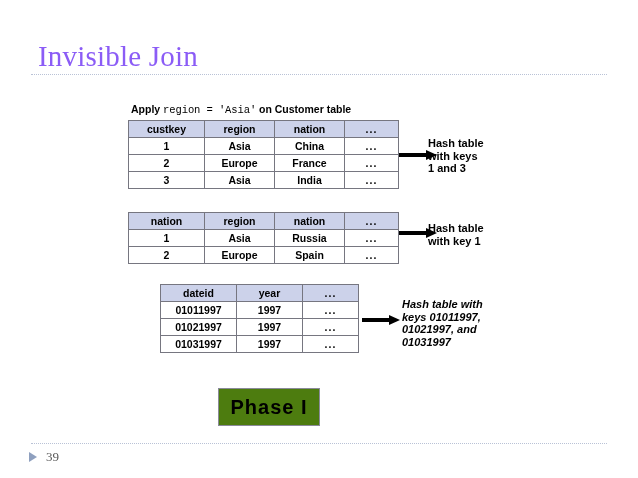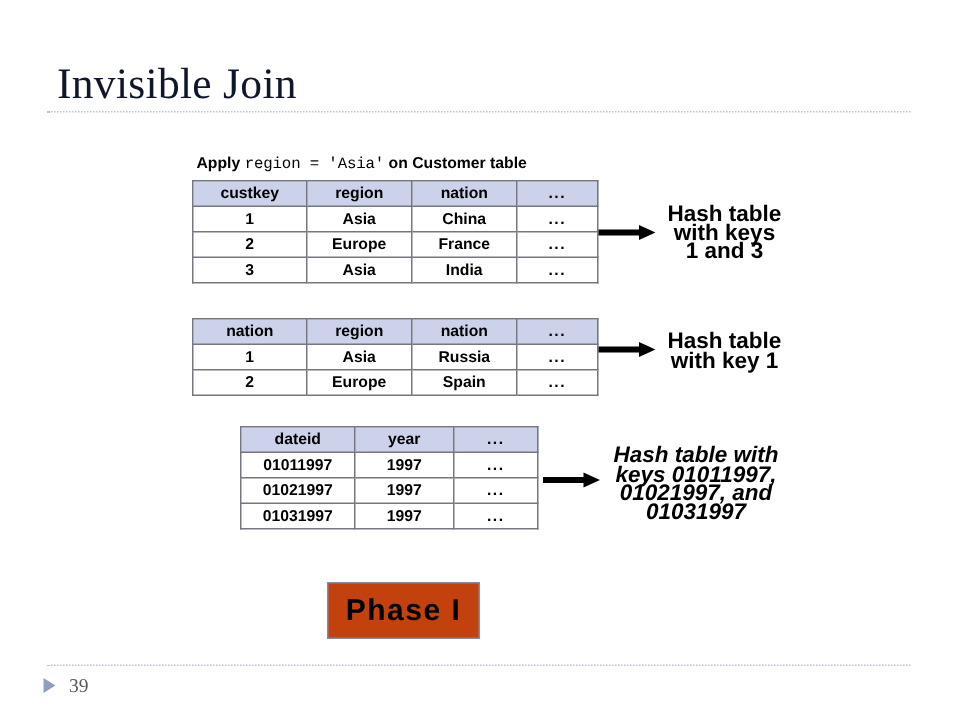--- a/index.html
+++ b/index.html
@@ -17,21 +17,21 @@
   }
 
   
   #slide-title {
     position: absolute;
     left: 38px;
     top: 40px;
     font-family: "Liberation Serif", serif;
     font-size: 29px;
     font-weight: 400;
-    color: #0f172a;
+    color: #8b5cf6;
     letter-spacing: 0.2px;
     white-space: nowrap;
   }
   #title-rule {
     position: absolute;
     left: 31px;
     top: 74px;
     width: 576px;
     height: 0;
     border-top: 1px dotted #b9c2d6;
@@ -110,36 +110,35 @@
     width: 0;
     height: 0;
     border-top: 5px solid transparent;
     border-bottom: 5px solid transparent;
     border-left: 11px solid #000000;
   }
 
   
   .annot {
     position: absolute;
-    font-size: 15px;
+    font-size: 11px;
     font-weight: bold;
     color: #000000;
     line-height: 12.5px;
-    text-align: center;
     white-space: pre-line;
   }
 
   
   #phase-box {
     position: absolute;
     left: 218px;
     top: 388px;
     width: 100px;
     height: 36px;
-    background: #c2410c;
+    background: #4d7c0f;
     border: 1px solid #8a8a99;
     display: flex;
     align-items: center;
     justify-content: center;
     font-size: 20px;
     font-weight: bold;
     color: #000000;
     letter-spacing: 1px;
   }
 

